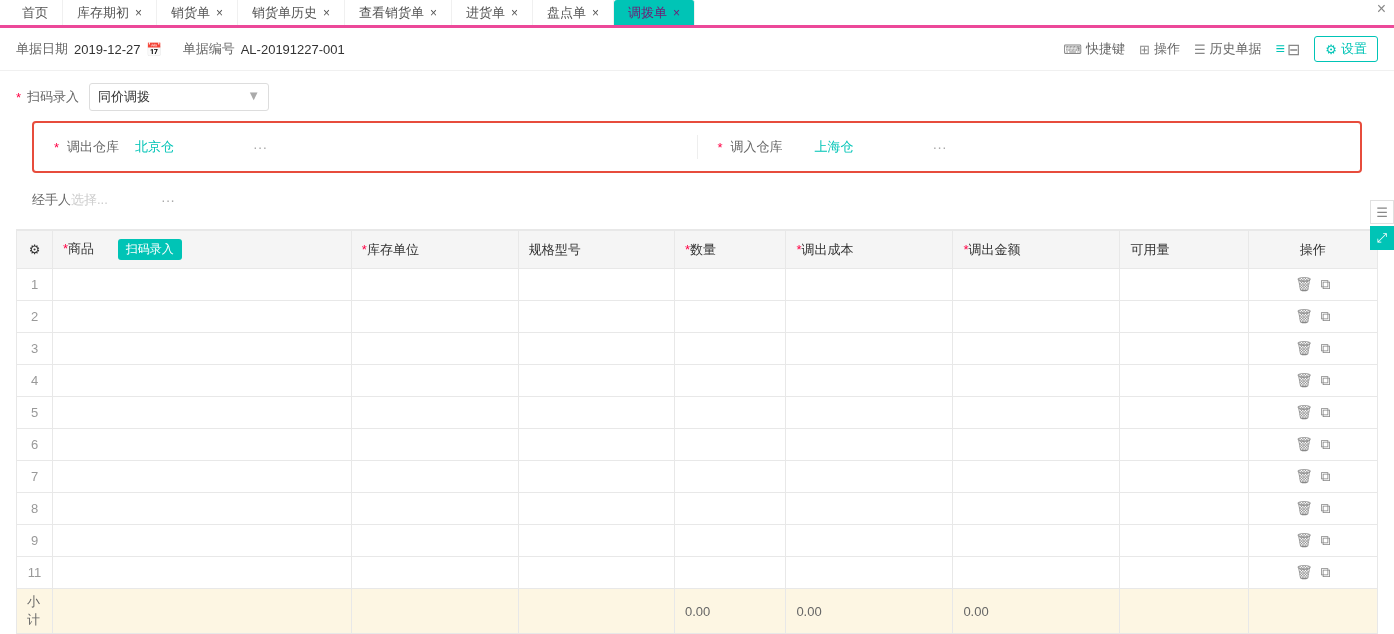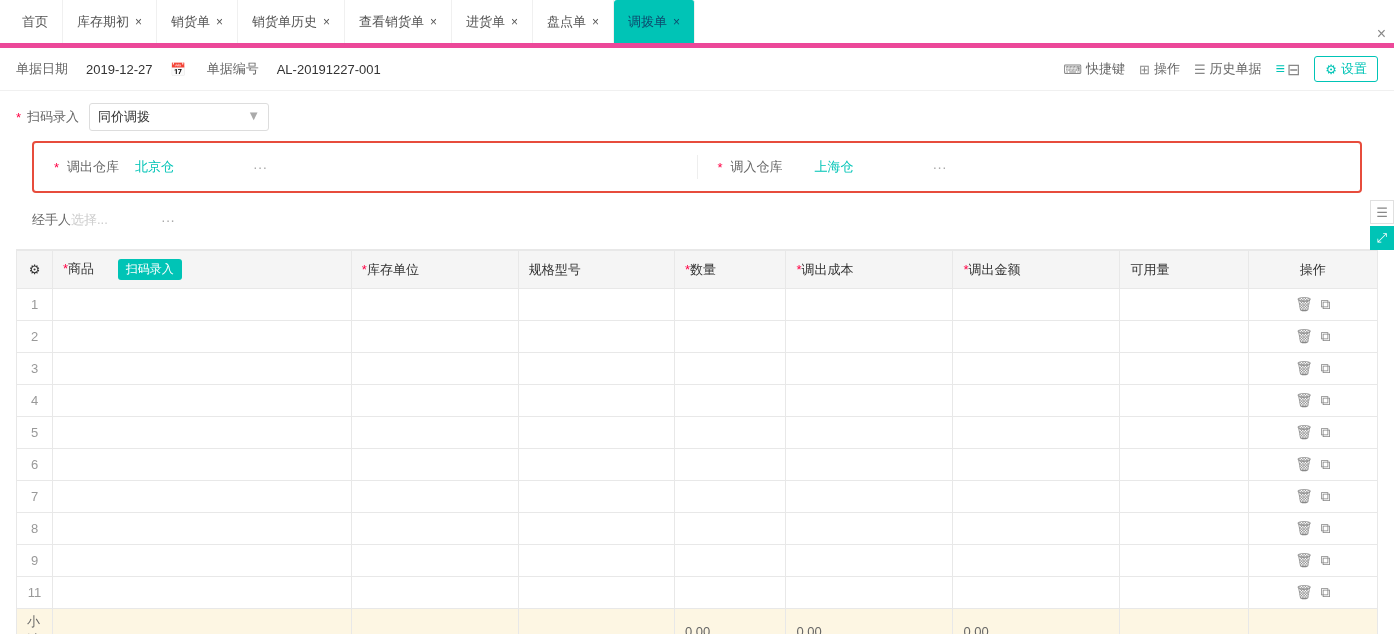--- a/index.html
+++ b/index.html
@@ -1,48 +1,48 @@
 <!DOCTYPE html>
 <html><head>
   <meta charset="utf-8">
   <style>
     * { box-sizing: border-box; margin: 0; padding: 0; }
     body { font-family: "Microsoft YaHei", Arial, sans-serif; font-size: 13px; color: #333; background: #fff; width: 1394px; overflow-x: hidden; }
 
     
     .tab-bar {
-      display: flex; align-items: flex-end;
-      border-bottom: 5px solid #ec4899;
+      display: flex; align-items: flex-start;
+      border-bottom: 3px solid #ec4899;
       background: #fff;
       padding: 0 8px;
-      height: 48px;
+      height: 28px;
     }
     .tab-item {
       display: flex; align-items: center; padding: 0 14px;
       height: 100%; cursor: pointer; color: #555; font-size: 13px;
       border-right: 1px solid #f0f0f0; white-space: nowrap;
     }
     .tab-item.active {
-      background: #00c4b6; color: #0c4a6e; border-radius: 3px 3px 0 0;
+      background: #00c4b6; color: #701a75; border-radius: 3px 3px 0 0;
     }
     .tab-item .close-x {
       margin-left: 6px; font-size: 12px; color: inherit; cursor: pointer;
     }
     .tab-bar .close-all {
       margin-left: auto; cursor: pointer; font-size: 16px; color: #888;
     }
 
     
     .toolbar-row {
       display: flex; align-items: center;
       padding: 8px 16px;
       border-bottom: 1px solid #f0f0f0;
       background: #fff; gap: 20px;
     }
-    .toolbar-item { display: flex; align-items: center; gap: 18px; font-size: 13px; }
+    .toolbar-item { display: flex; align-items: center; gap: 6px; font-size: 13px; }
     .toolbar-item .value { color: #333; }
     .cal-icon { color: #888; cursor: pointer; }
     .toolbar-right { margin-left: auto; display: flex; align-items: center; gap: 14px; }
     .toolbar-right .btn-link { color: #666; font-size: 13px; cursor: pointer; display: flex; align-items: center; gap: 4px; }
     .btn-setting {
       background: #fff; border: 1px solid #00c4b6; color: #00c4b6;
       padding: 3px 10px; border-radius: 3px; cursor: pointer; font-size: 13px;
       display: flex; align-items: center; gap: 4px;
     }
 

